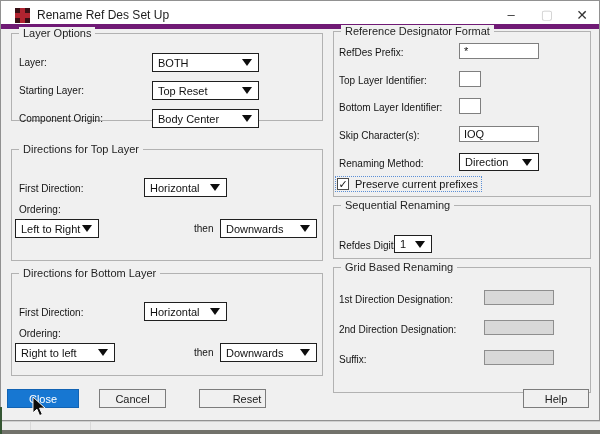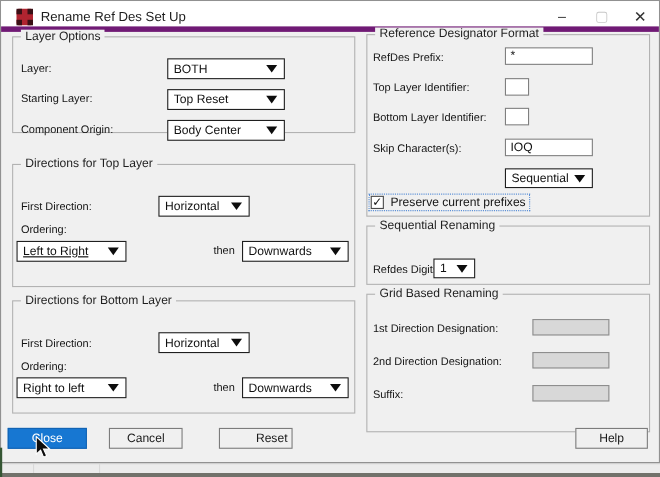--- a/index.html
+++ b/index.html
@@ -85,21 +85,21 @@
 
     <div class="group" style="left:10px; top:148px; width:312px; height:112px;">
       <span class="group-title">Directions for Top Layer</span>
     </div>
     <span class="lbl" style="left:18px; top:182px;">First Direction:</span>
     <div class="dd" style="left:143px; top:177px; width:83px; height:19px;">
       <span class="txt">Horizontal</span>
       <span class="arr"></span>
     </div>
     <span class="lbl" style="left:18px; top:203px;">Ordering:</span>
-    <div class="dd" style="left:14px; top:218px; width:100px; height:19px;text-decoration:underline;">
+    <div class="dd" style="left:14px; top:218px; width:84px; height:19px;">
       <span class="txt">Left to Right</span>
       <span class="arr"></span>
     </div>
     <span class="lbl" style="left:193px; top:222px;">then</span>
     <div class="dd" style="left:219px; top:218px; width:97px; height:19px;">
       <span class="txt">Downwards</span>
       <span class="arr"></span>
     </div>
 
     <div class="group" style="left:10px; top:272px; width:312px; height:103px;">
@@ -125,22 +125,23 @@
       <span class="group-title">Reference Designator Format</span>
     </div>
     <span class="lbl" style="left:338px; top:46px;">RefDes Prefix:</span>
     <div class="tf" style="left:458px; top:42px; width:80px; height:16px;">*</div>
     <span class="lbl" style="left:338px; top:74px;">Top Layer Identifier:</span>
     <div class="tf" style="left:458px; top:70px; width:22px; height:16px;"></div>
     <span class="lbl" style="left:338px; top:101px;">Bottom Layer Identifier:</span>
     <div class="tf" style="left:458px; top:97px; width:22px; height:16px;"></div>
     <span class="lbl" style="left:338px; top:129px;">Skip Character(s):</span>
     <div class="tf" style="left:458px; top:125px; width:80px; height:16px;">IOQ</div>
+    <span class="lbl" style="left:338px; top:157px;">Renaming Method:</span>
     <div class="dd" style="left:458px; top:152px; width:80px; height:18px;">
-      <span class="txt">Sequential</span>
+      <span class="txt">Direction</span>
       <span class="arr"></span>
     </div>
     <div class="cb-row" style="left:334px; top:175px;">
       <span class="cb-box">✓</span>
       <span class="cb-lbl">Preserve current prefixes</span>
     </div>
 
     <div class="group" style="left:332px; top:204px; width:258px; height:54px;">
       <span class="group-title">Sequential Renaming</span>
     </div>

